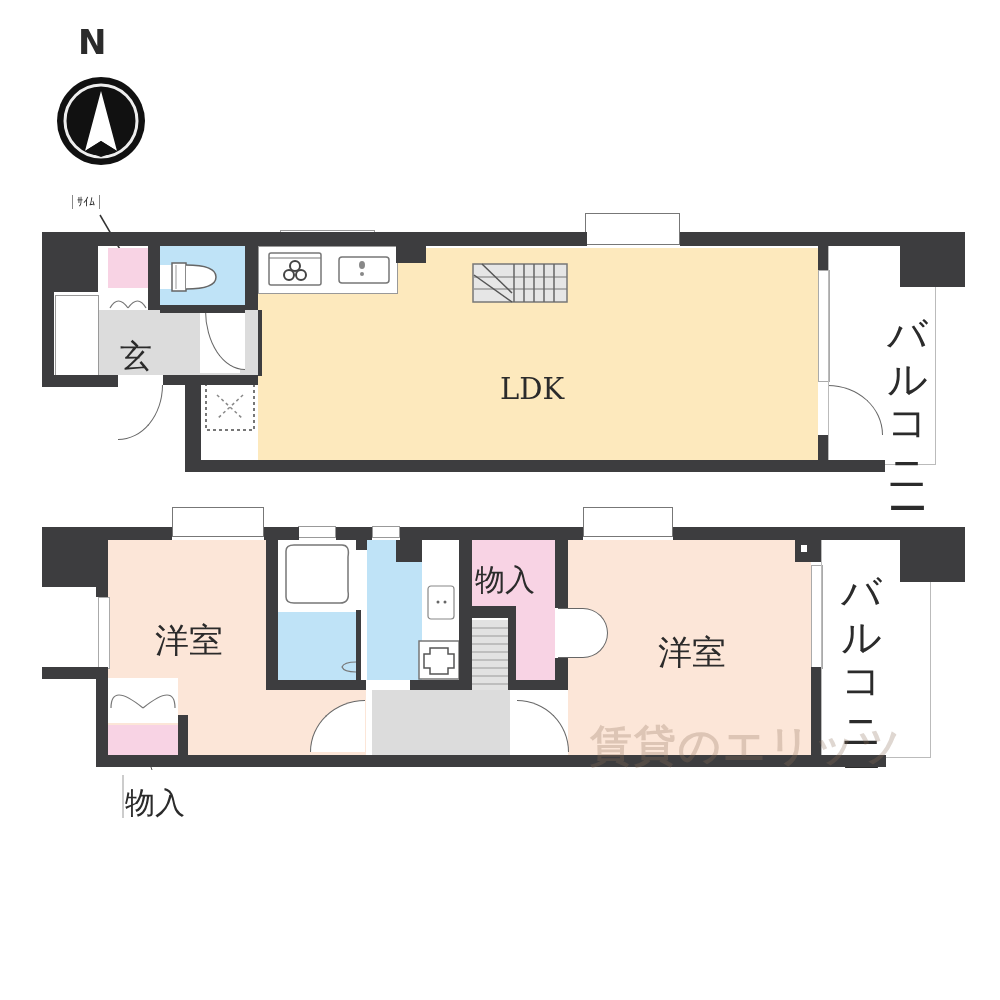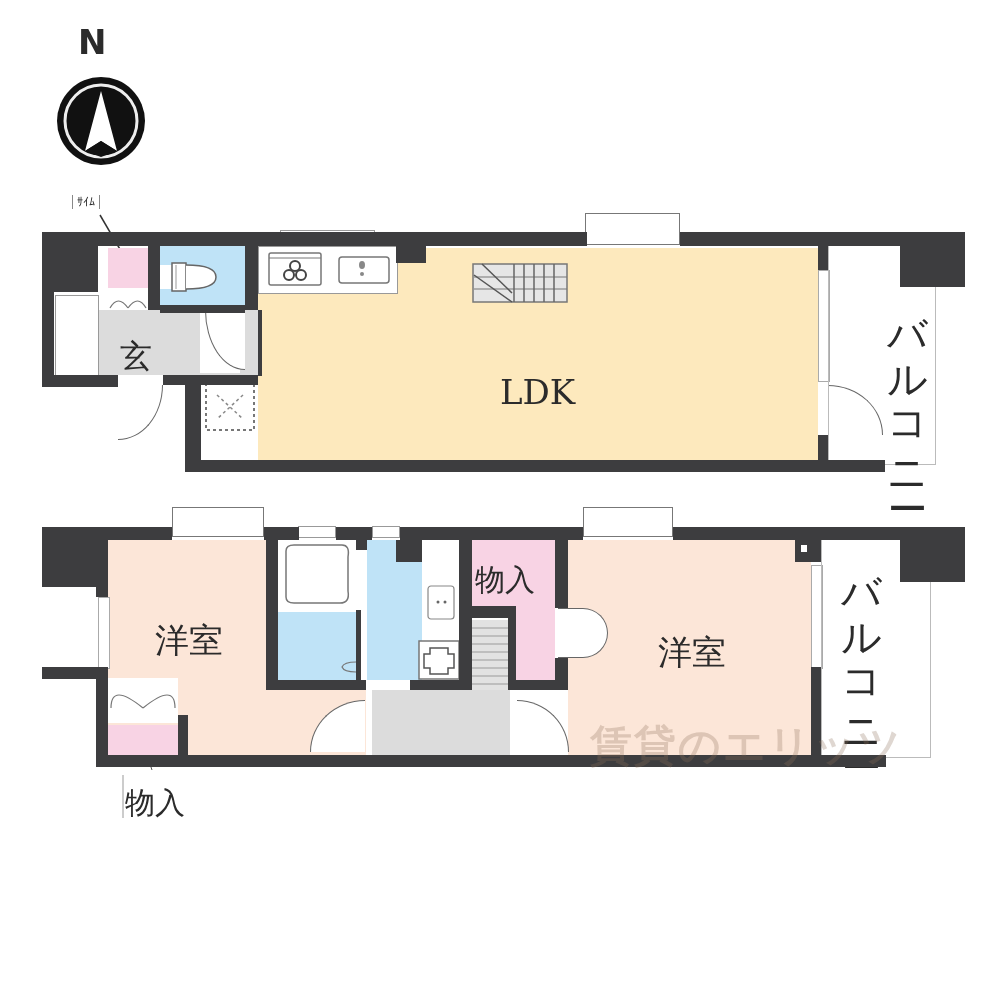--- a/index.html
+++ b/index.html
@@ -35,21 +35,21 @@
 <div>
 
   <div class="label" style="left:72px; top:195px; font-size:12px; font-family:'DejaVu Sans',sans-serif; border-left:1px solid #888; border-right:1px solid #888; padding:0 4px;">ｻｲﾑ</div>
   <svg style="left:0; top:0;" width="1000" height="1000">
     <line x1="100" y1="215" x2="135" y2="275" stroke="#333" stroke-width="1.5"></line>
     <line x1="123" y1="775" x2="123" y2="818" stroke="#999" stroke-width="1"></line>
     <line x1="140" y1="735" x2="152" y2="770" stroke="#555" stroke-width="1"></line>
   </svg>
 
   <div class="room ldk" style="left:258px; top:248px; width:560px; height:212px;"></div>
-  <div class="label" style="left:500px; top:372px; font-size:34px;">LDK</div>
+  <div class="label" style="left:500px; top:372px; font-size:29px;">LDK</div>
 
   <div class="room white" style="left:258px; top:246px; width:138px; height:46px; border:1.5px solid #999;"></div>
   <svg style="left:268px; top:252px;" width="55" height="34" viewBox="0 0 55 34">
     <rect x="1" y="1" width="52" height="32" fill="#fff" stroke="#777" stroke-width="1.5" rx="2"></rect>
     <line x1="1" y1="6" x2="53" y2="6" stroke="#777" stroke-width="1"></line>
     <circle cx="27" cy="14" r="5" fill="none" stroke="#444" stroke-width="2"></circle>
     <circle cx="21" cy="23" r="5" fill="none" stroke="#444" stroke-width="2"></circle>
     <circle cx="33" cy="23" r="5" fill="none" stroke="#444" stroke-width="2"></circle>
   </svg>
   <svg style="left:338px; top:256px;" width="52" height="28" viewBox="0 0 52 28">

